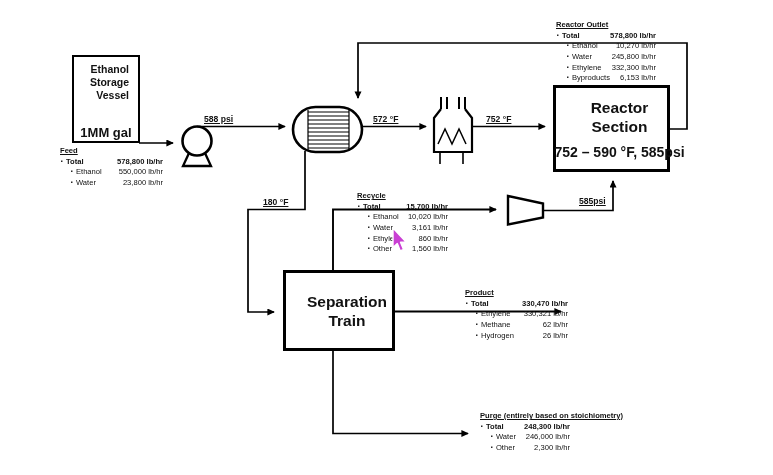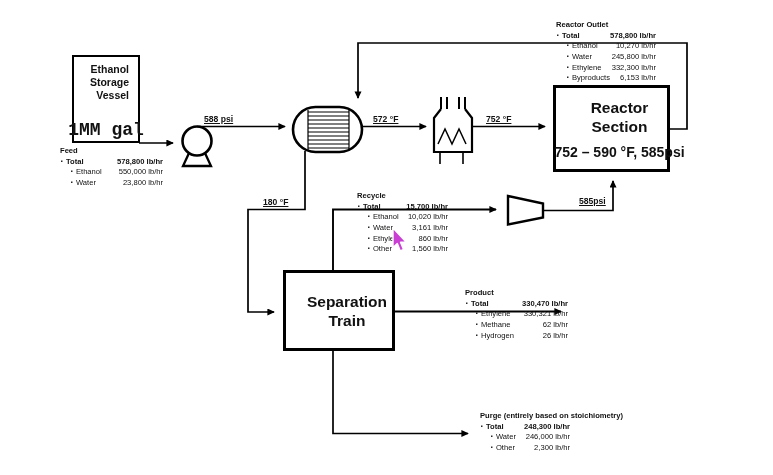--- a/index.html
+++ b/index.html
@@ -6,27 +6,27 @@
   #canvas{
     position:relative;width:773px;height:475px;background:#ffffff;overflow:hidden;
     font-family:"Liberation Sans", sans-serif;color:#111;
   }
   svg{position:absolute;left:0;top:0;}
   #lineart{z-index:1;}
   #cursorlayer{z-index:9;}
   .pbox{position:absolute;background:#fff;border:3px solid #000;box-sizing:border-box;z-index:2;}
   .vessel{border-width:2.5px;display:flex;flex-direction:column;justify-content:space-between;align-items:center;padding:6px 2px 1px 2px;}
   .vessel-name{font-size:10.5px;font-weight:700;line-height:13px;width:46px;text-align:right;}
-  .vessel-cap{font-size:18px;font-weight:600;white-space:nowrap;font-family:Liberation Mono, monospace;}
+  .vessel-cap{font-size:13px;font-weight:600;white-space:nowrap;}
   .bigbox{display:flex;flex-direction:column;align-items:center;justify-content:center;padding-left:16px;}
   .bigbox-title{font-size:15.5px;font-weight:700;line-height:19px;text-align:center;width:90px;}
   .bigbox-cond{font-size:14px;font-weight:600;margin-top:8px;white-space:nowrap;}
   .ann{position:absolute;font-size:8.6px;font-weight:700;white-space:nowrap;z-index:3;text-decoration:underline;}
   .stream{position:absolute;z-index:3;}
-  .stream-title{font-size:7.6px;font-weight:700;margin-bottom:1.5px;white-space:nowrap;}
+  .stream-title{font-size:7.6px;font-weight:700;text-decoration:underline;margin-bottom:1.5px;white-space:nowrap;}
   .srow{display:flex;align-items:baseline;font-size:7.6px;line-height:9.7px;white-space:nowrap;}
   .srow .bullet{font-size:5.5px;margin-right:3px;position:relative;top:-1px;}
   .srow.l1{padding-left:1px;}
   .srow.l2{padding-left:11px;}
   .srow .val{margin-left:auto;}
   .srow.bold{font-weight:700;}
 </style>
 </head>
 <body>
 

